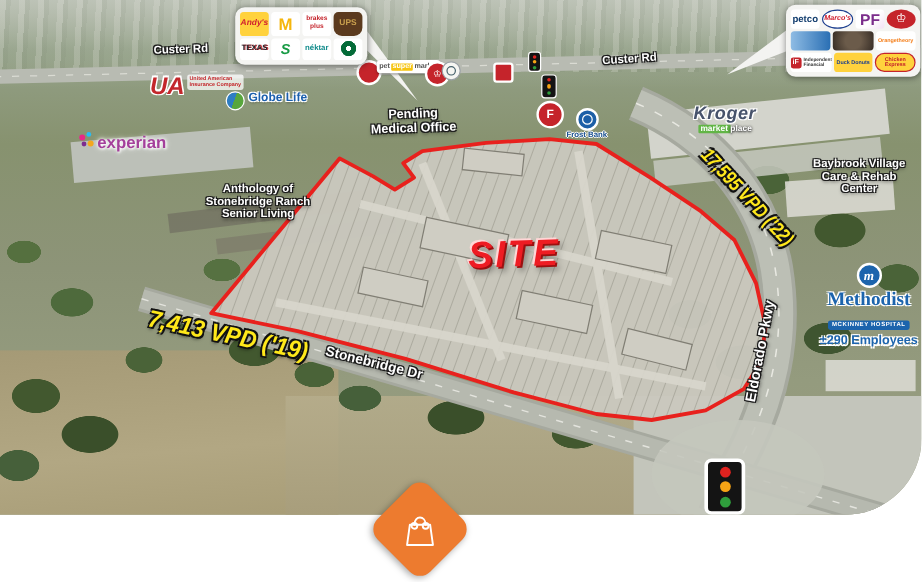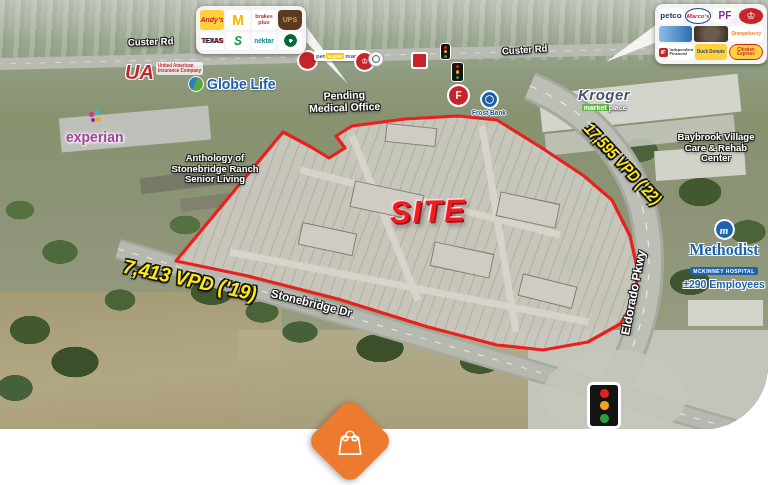--- a/index.html
+++ b/index.html
@@ -56,39 +56,39 @@
   .c-mcd{color:#f5b60d;font-weight:900;font-size:14px;}
   .c-brakes{color:#c5242b;font-weight:800;font-size:5.5px;white-space:normal;}
   .c-ups{background:#5b3a1e;color:#c9a04e;font-weight:900;font-size:7px;border-radius:4px 4px 7px 7px;}
   .c-texas{color:#23272e;font-weight:900;font-size:6.5px;text-shadow:1px 0 #c5242b;}
   .c-subway{color:#169a43;font-weight:900;font-style:italic;font-size:12px;}
   .c-nektar{color:#0e8a8a;font-weight:700;font-size:6.5px;}
   .c-sbux::before{content:"";width:13px;height:13px;border-radius:50%;
         background:radial-gradient(circle,#fff 0 2px,#046b38 2px 6.5px,#fff 6.5px);}
   .c-petco{color:#123d6e;font-weight:800;font-size:8px;text-align:right;}
   .c-marcos{color:#d11f2f;font-weight:800;font-style:italic;font-size:6px;border:1px solid #1d3f8f;border-radius:50%;}
-  .c-pf{color:#7b2d8b;font-weight:900;font-size:10px;background:linear-gradient(135deg,#fff 55%,#f3e2f5);}
+  .c-pf{color:#7b2d8b;font-weight:900;font-size:13px;background:linear-gradient(135deg,#fff 55%,#f3e2f5);}
   .c-sk{background:#c5242b;color:#fff;font-size:10px;border-radius:50%;}
   .c-blue{background:linear-gradient(90deg,#8fbce4,#2a6fb4);}
   .c-dark{background:radial-gradient(circle,#6b5b4a 0 35%,#3a3028 95%);}
   .c-otf{color:#f58220;font-weight:800;font-size:4.5px;white-space:normal;}
   .c-if{gap:2px;padding:0 1px;}
   .c-if .sq{background:#c5242b;color:#fff;font-weight:900;font-size:6px;border-radius:2px;
             width:9px;height:9px;display:flex;align-items:center;justify-content:center;flex:none;}
   .c-if .tx{font-size:4px;color:#333;font-weight:700;white-space:normal;text-align:left;}
   .c-duck{background:#ffd23d;color:#1d3f8f;font-weight:800;font-size:4.5px;white-space:normal;}
   .c-chx{background:#ffd23d;border:1px solid #c5242b;border-radius:8px;color:#c5242b;font-weight:800;font-size:4.5px;white-space:normal;}
   
   .experian{position:absolute;left:66px;top:110px;display:flex;align-items:center;gap:3px;
       font-weight:800;font-size:14px;color:#a43f9b;
-      text-shadow:0 0 3px #fff,0 0 5px #fff,1px 1px 2px rgba(255,255,255,.9);flex-direction:column;}
+      text-shadow:0 0 3px #fff,0 0 5px #fff,1px 1px 2px rgba(255,255,255,.9);}
   .edots{position:relative;width:12px;height:16px;flex:none;}
   .edots i{position:absolute;border-radius:50%;}
-  .globelife{position:absolute;left:188px;top:76px;display:flex;align-items:center;gap:3px;
-      font-weight:800;font-size:14px;color:#1b5fae;
+  .globelife{position:absolute;left:188px;top:76px;display:flex;gap:3px;
+      font-weight:800;font-size:10px;color:#1b5fae;
       text-shadow:-1px -1px 0 #fff,1px -1px 0 #fff,-1px 1px 0 #fff,1px 1px 0 #fff,0 2px 2px rgba(0,0,0,.35);}
   .globe{width:14px;height:14px;border-radius:50%;flex:none;border:1px solid #fff;
       background:linear-gradient(110deg,#2e7dc2 45%,#58a63c 45%);}
   .ua{position:absolute;left:125px;top:62px;display:flex;gap:2px;align-items:flex-start;}
   .ua .mark{font-size:20px;font-weight:700;font-style:italic;color:#c3272b;line-height:1;
       text-shadow:-1px -1px 0 #fff,1px -1px 0 #fff,-1px 1px 0 #fff,1px 1px 0 #fff;}
   .ua .small{font-size:4.5px;font-weight:700;color:#c3272b;line-height:1.2;background:rgba(255,255,255,.75);padding:1px 2px;border-radius:2px;}
   .kroger{position:absolute;left:578px;top:86px;text-align:center;}
   .kroger .kname{font-size:15px;font-weight:800;font-style:italic;color:#47536b;letter-spacing:.5px;
       text-shadow:-1px -1px 0 #fff,1px -1px 0 #fff,-1px 1px 0 #fff,1px 1px 0 #fff;}

